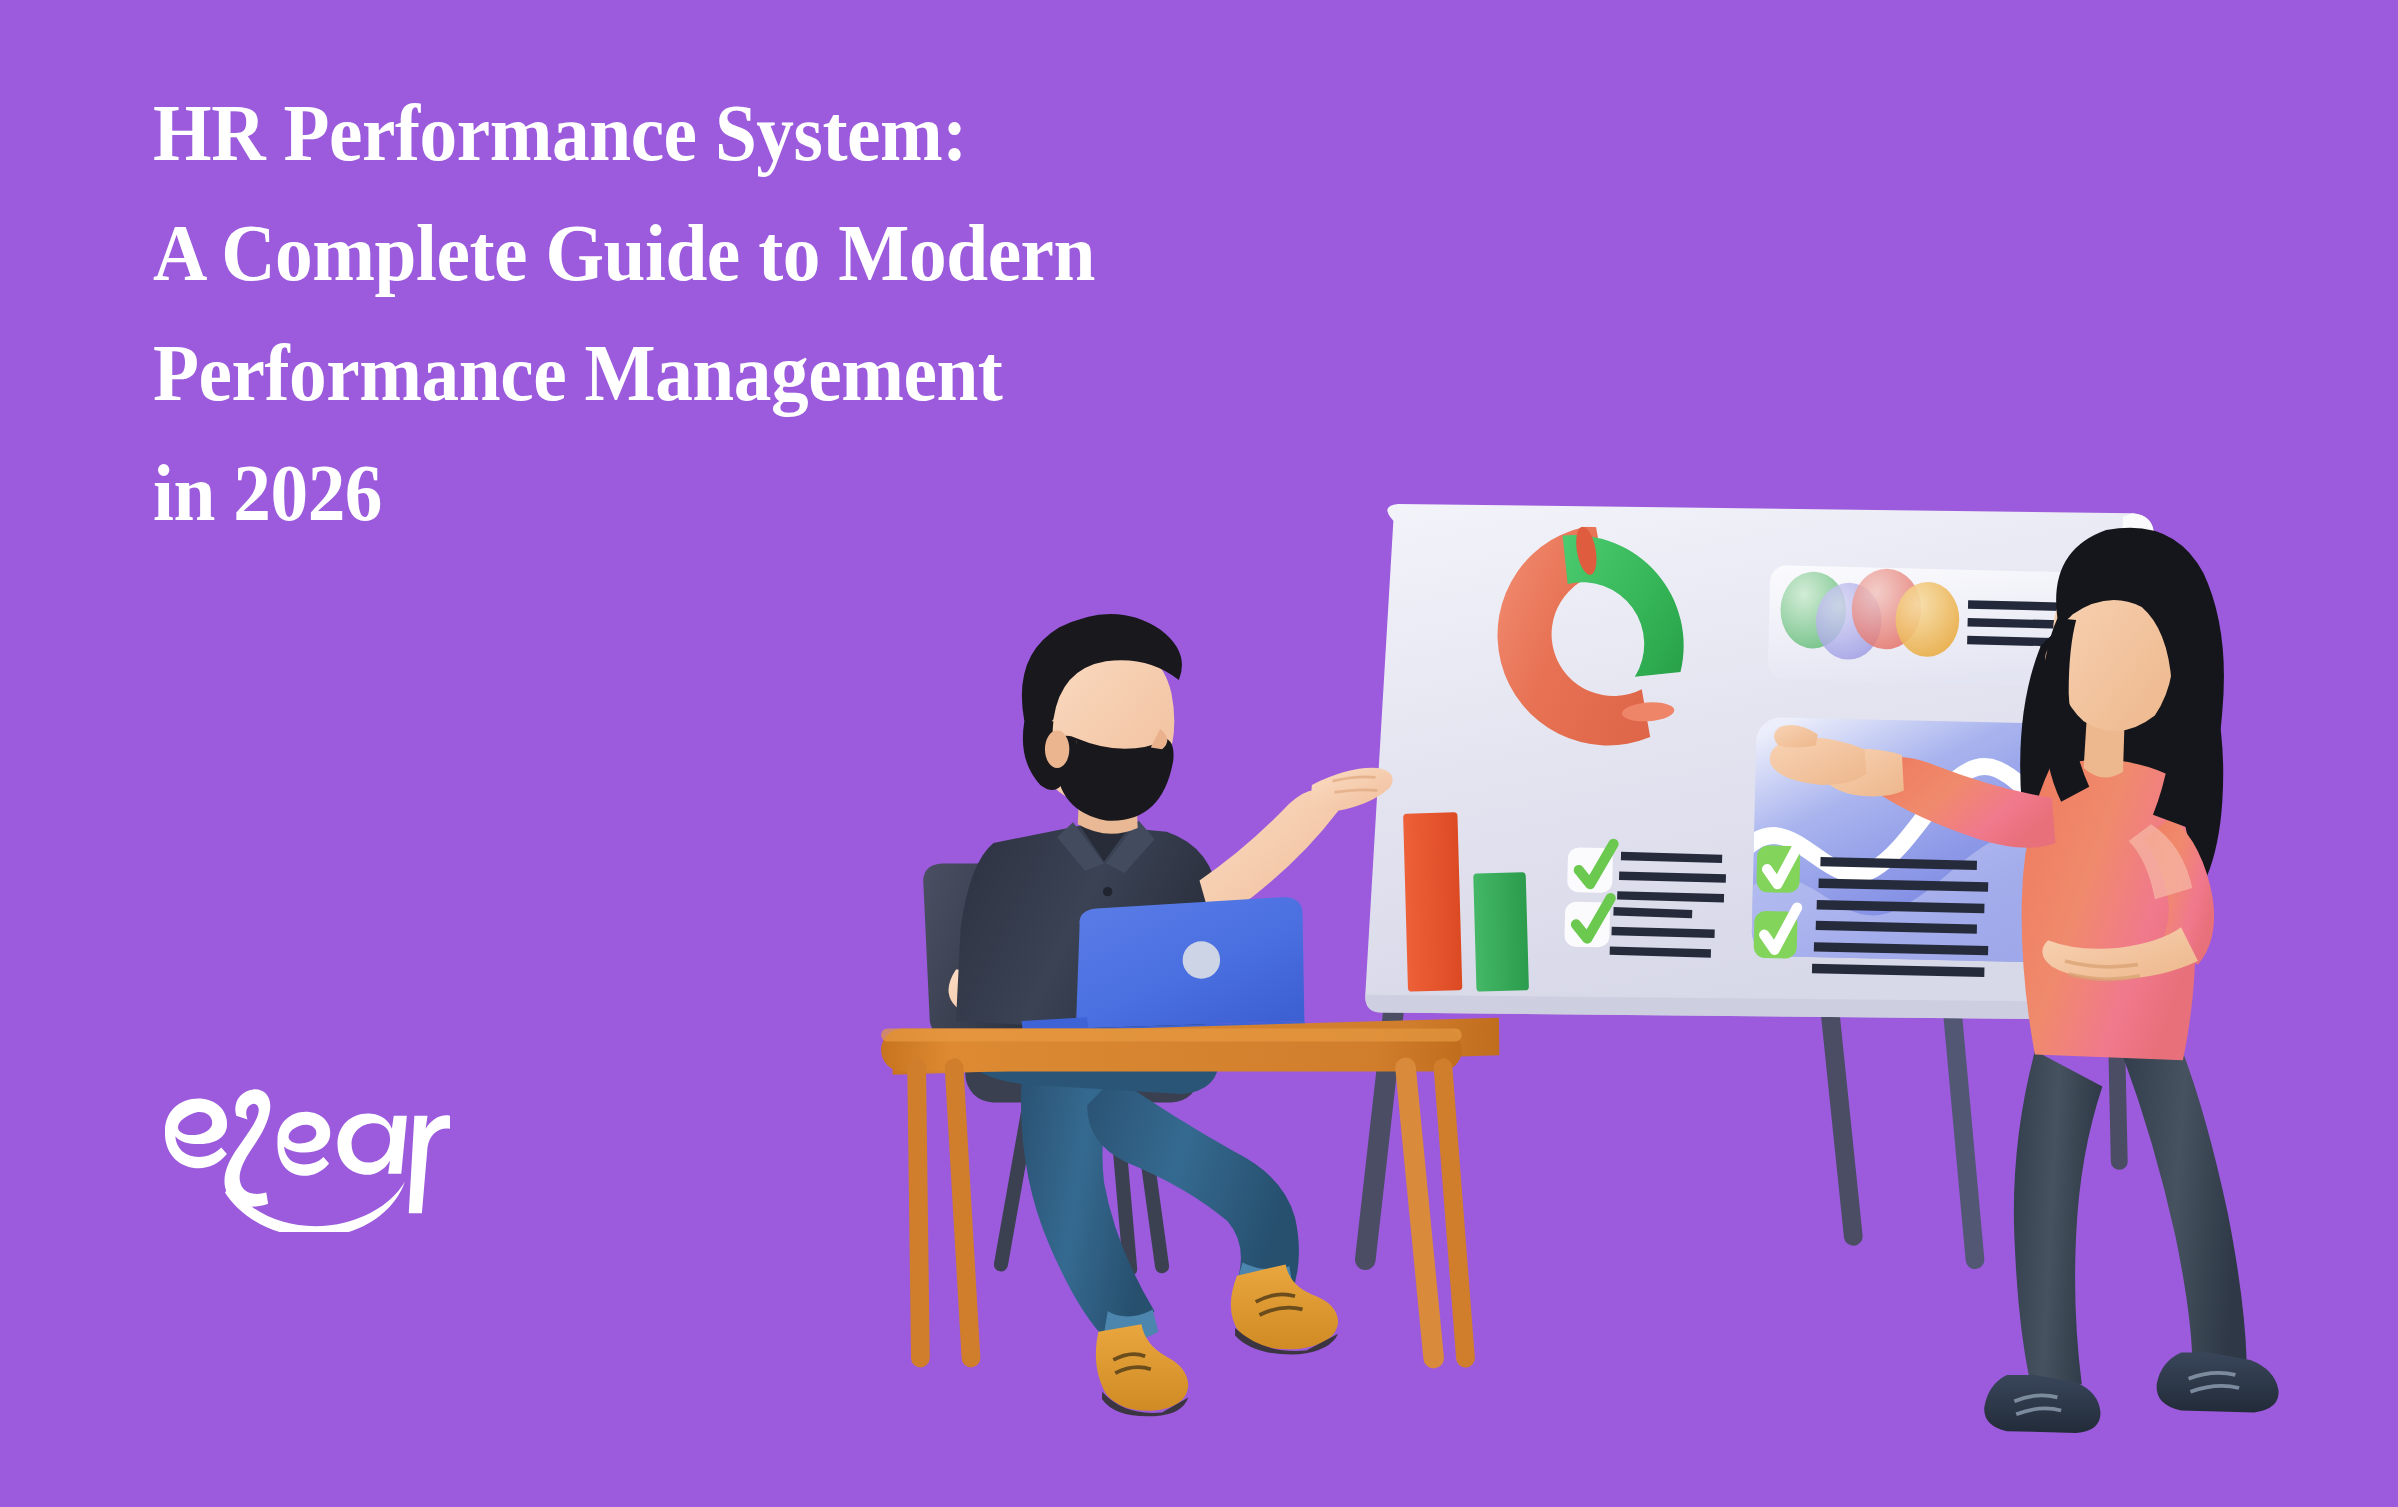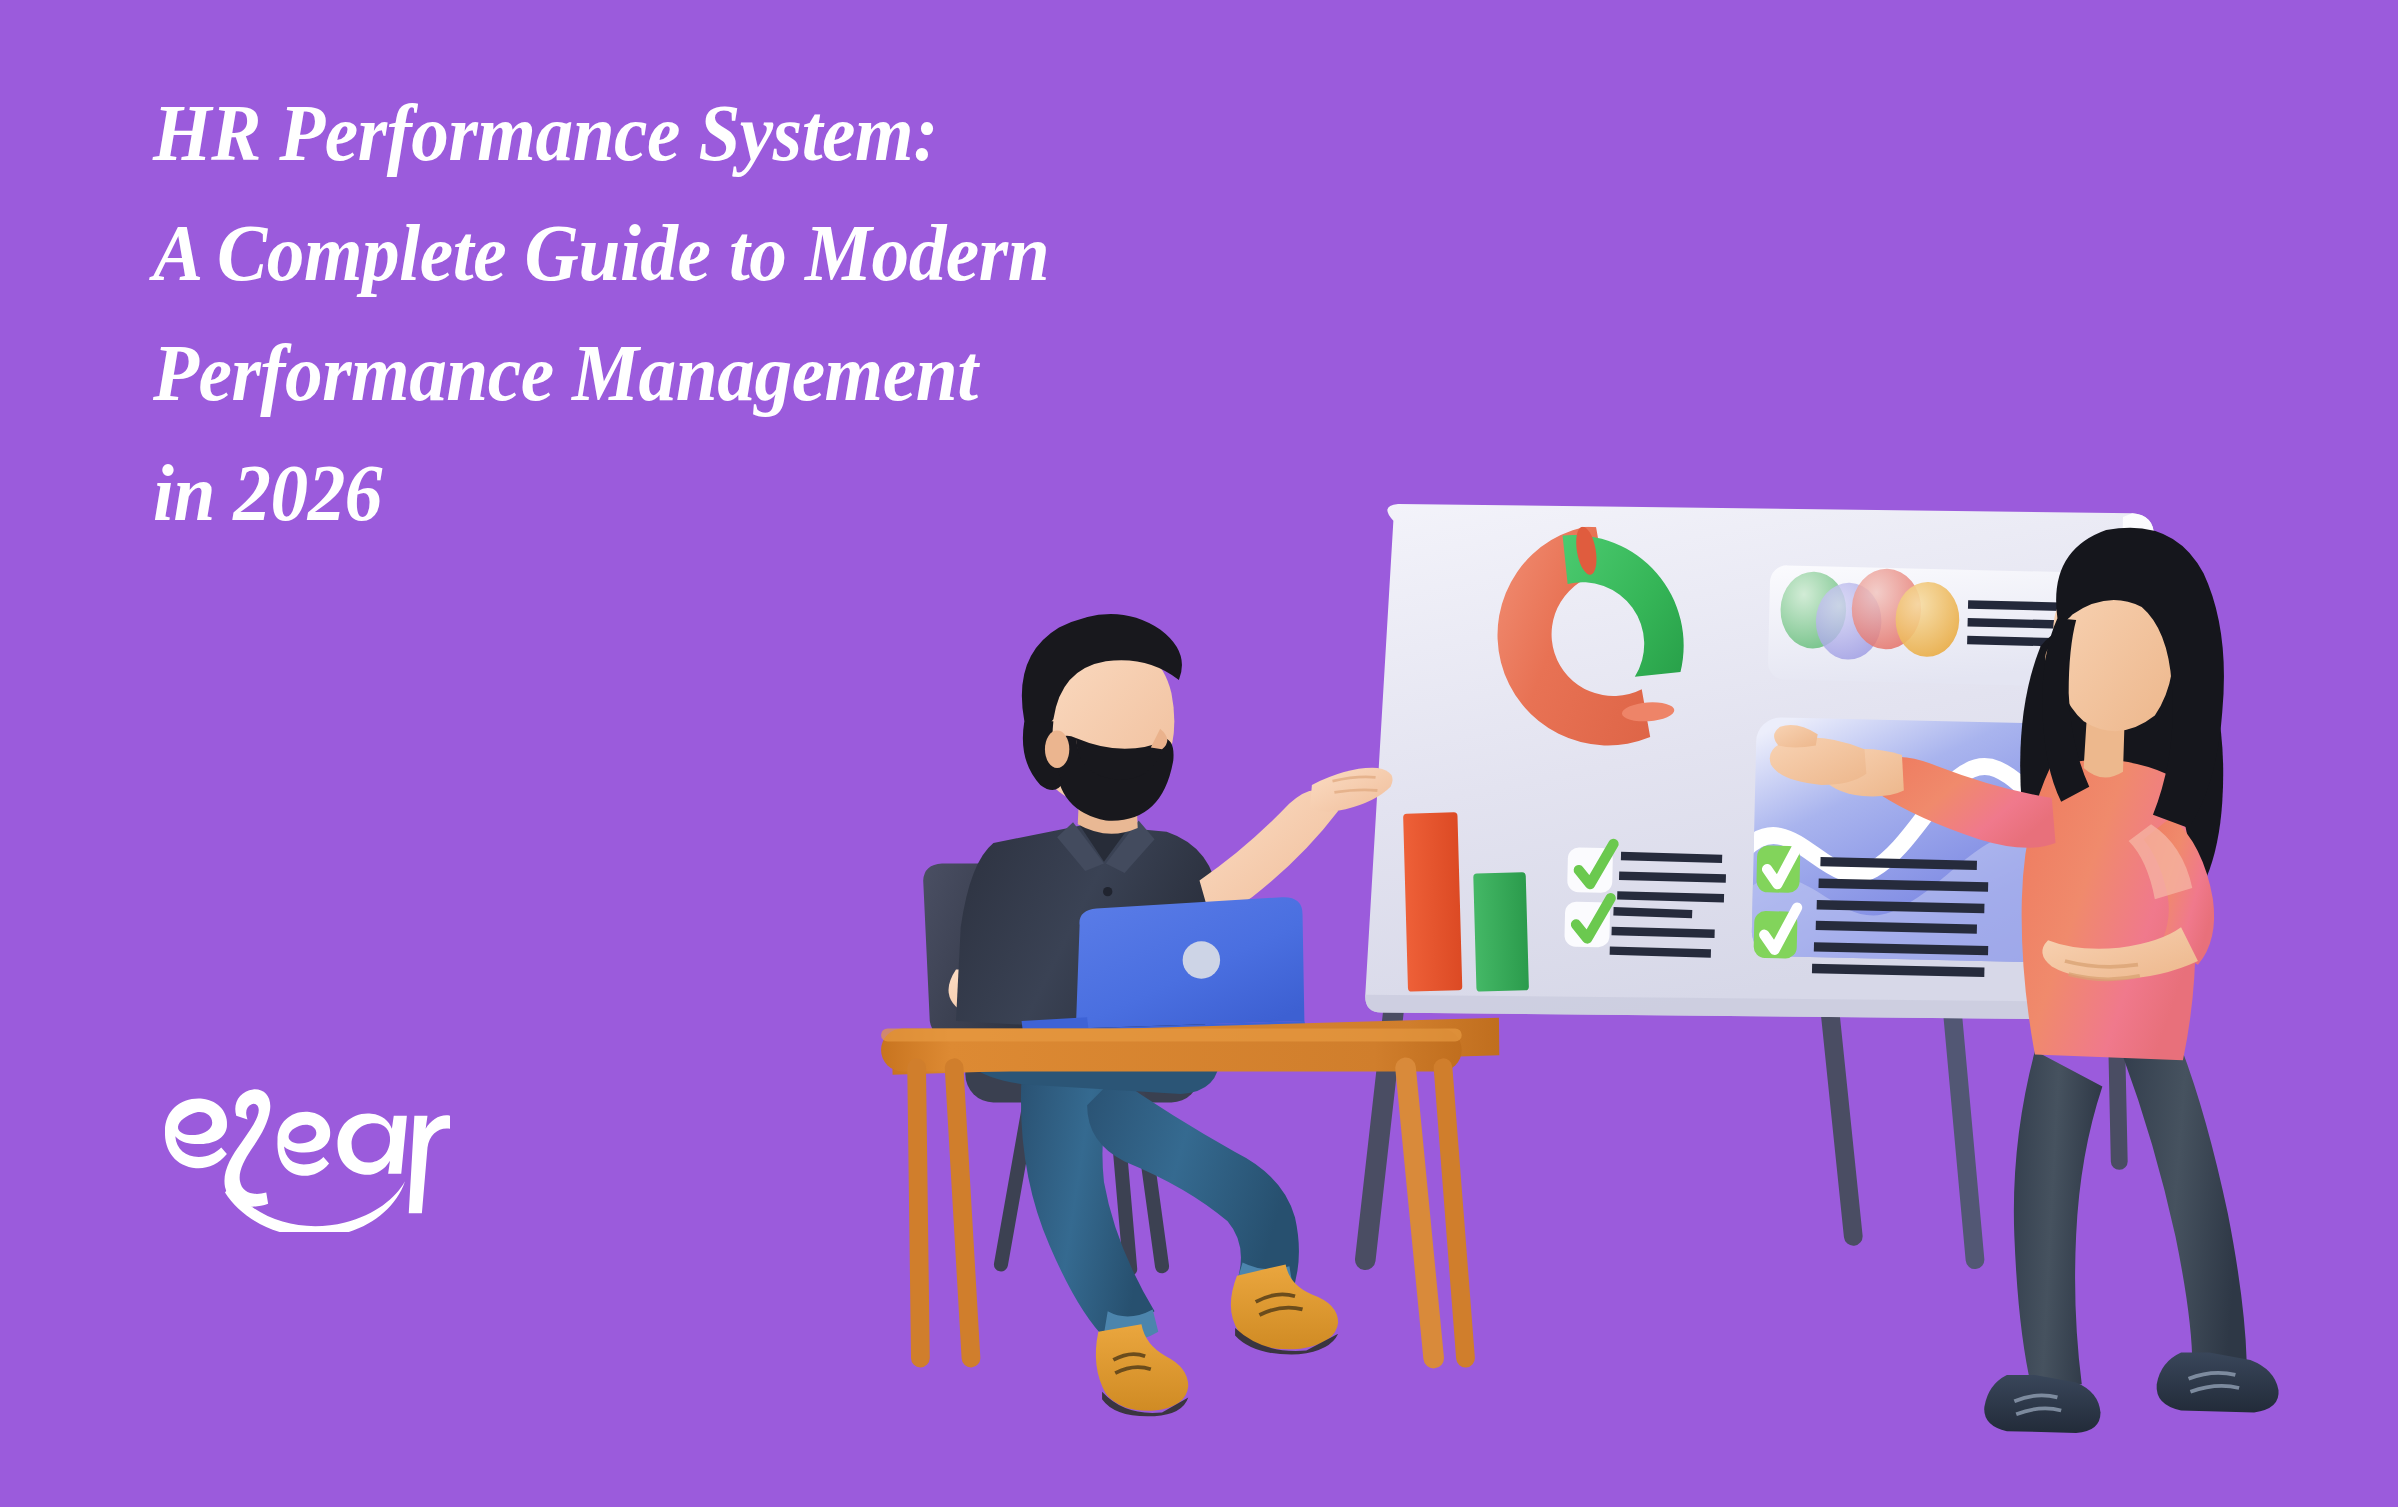--- a/index.html
+++ b/index.html
@@ -2,21 +2,21 @@
 <html style="font-size:15px"><head>
 <meta charset="utf-8">
 <style>
   * { margin:0; padding:0; box-sizing:border-box; }
   html,body{ width:2399px; height:1507px; overflow:hidden; }
   body{
     background:#9B5BDC;
     font-family:"Liberation Serif", serif;
     position:relative;
   }
-  #stage{ position:absolute; inset:0; width:2399px; height:1507px; overflow:hidden;font-style:italic; }
+  #stage{ position:absolute; inset:0; width:2399px; height:1507px; overflow:hidden; }
 
   
   #title-block{
     position:absolute; left:153px; top:73px; width:1499px;
   }
   #title-block .tline{
     display:block;
     color:#FFFFFF;
     font-family:"Liberation Serif", serif;
     font-weight:700;

